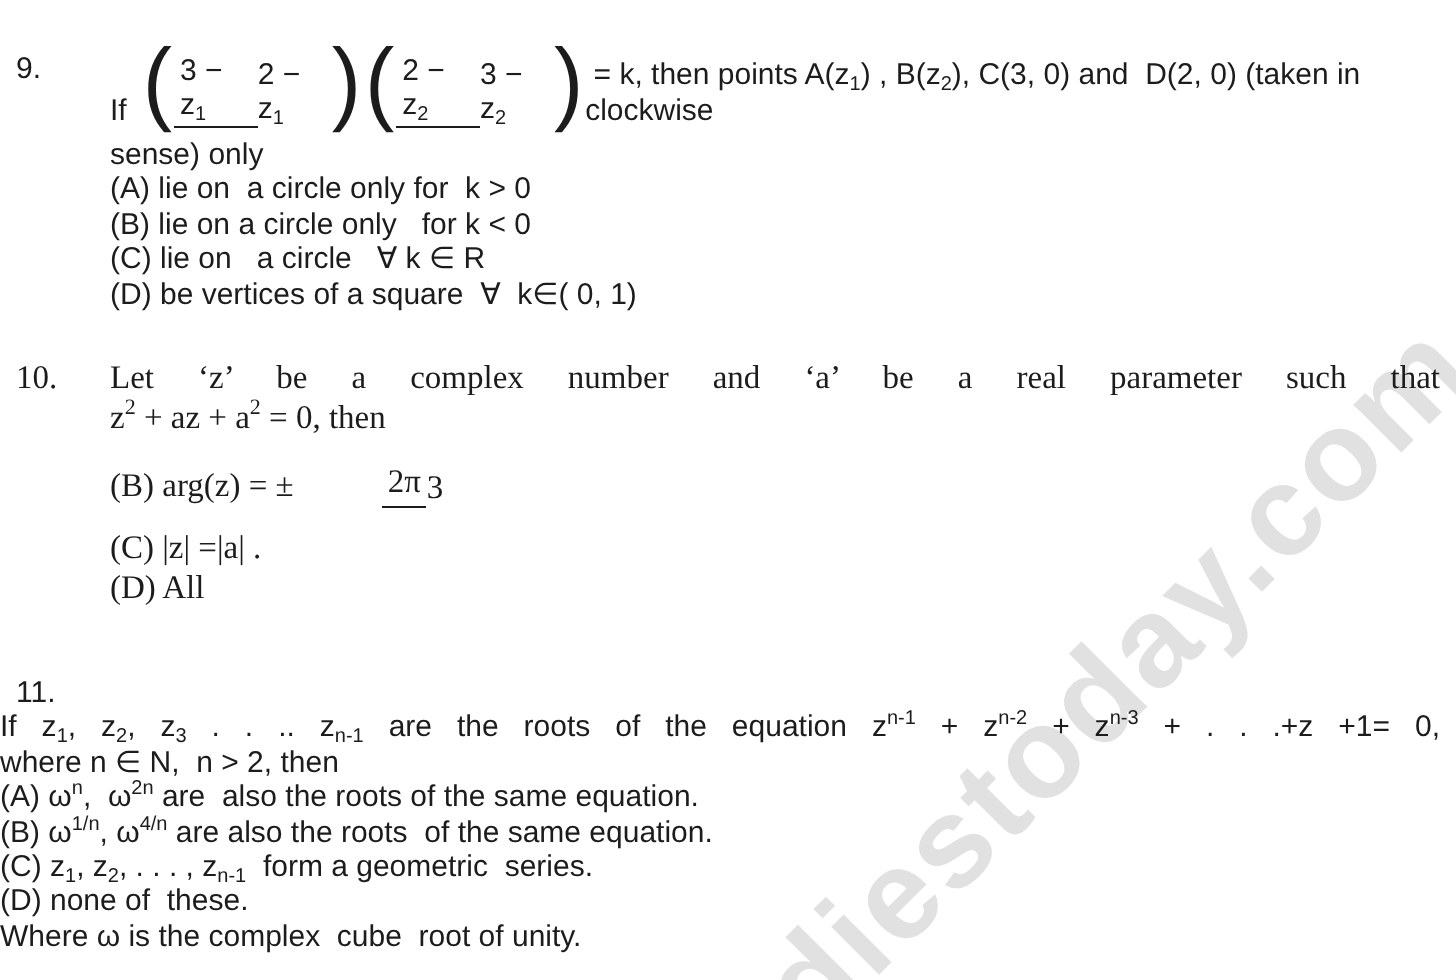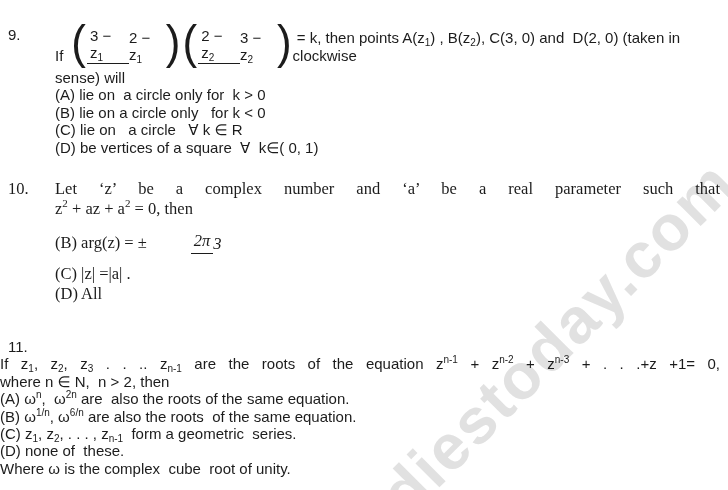--- a/index.html
+++ b/index.html
@@ -32,21 +32,21 @@
   .frac .top{padding:0 3px 2px;border-bottom:1.4px solid #1c1c1c;}
   .frac .bot{padding-top:2px;}
   .sb{font-size:10px;vertical-align:-3px;line-height:0;}
   .sp{font-size:10px;vertical-align:6px;line-height:0;}
   .sp-serif{font-size:11px;vertical-align:7px;line-height:0;}
   .opt{margin:0;}
   #q9 .line2{margin-top:5px;}
   #q10 .line1{margin-bottom:1px;}
   #q10 .opt{margin-top:1px;}
   .optfrac{display:flex;align-items:center;margin-top:4px;min-height:42px;gap:44px;}
-  .optfrac .frac{font-family:"Liberation Serif",serif;font-size:16.5px;font-style:italic;}
+  .optfrac .frac{font-family:"Liberation Serif",serif;font-size:16.5px;}
   #q11 .line1{margin-bottom:0;}
   .wsp{word-spacing:1px;}
 </style>
 </head>
 <body>
 
 <div class="page">
 
   <div class="watermark" style="color:#c9c9c9;">studiestoday.com</div>
 
@@ -62,21 +62,21 @@
         </span>
         <span class="bigparen">)</span>
         <span class="bigparen">(</span>
         <span class="frac">
           <span class="top"><span>2 − z</span><sub class="sb">2</sub></span>
           <span class="bot"><span>3 − z</span><sub class="sb">2</sub></span>
         </span>
         <span class="bigparen">)</span>
         <span class="pre"><span> = k, then points A(z</span><sub class="sb">1</sub><span>) , B(z</span><sub class="sb">2</sub><span>), C(3, 0) and  D(2, 0) (taken in clockwise</span></span>
       </div>
-      <div class="line2 pre">sense) will</div>
+      <div class="line2 pre">sense) only</div>
       <div class="opt pre">(A) lie on  a circle only for  k &gt; 0</div>
       <div class="opt pre">(B) lie on a circle only   for k &lt; 0</div>
       <div class="opt pre">(C) lie on   a circle   ∀ k ∈ R</div>
       <div class="opt pre">(D) be vertices of a square  ∀  k∈( 0, 1)</div>
     </div>
   </div>
 
   <div class="q serif" id="q10">
     <div class="qnum">10.</div>
     <div class="qbody">
@@ -93,20 +93,20 @@
       <div class="opt pre">(D) All</div>
     </div>
   </div>
 
   <div class="q sans" id="q11">
     <div class="qnum">11.</div>
     <div class="qbody">
       <div class="line1 just wsp"><span>If z</span><sub class="sb">1</sub><span>, z</span><sub class="sb">2</sub><span>, z</span><sub class="sb">3</sub><span> . . ..  z</span><sub class="sb">n-1</sub><span> are the roots of the equation z</span><sup class="sp">n-1</sup><span> + z</span><sup class="sp">n-2</sup><span> + z</span><sup class="sp">n-3</sup><span> + . . .+z +1= 0,</span></div>
       <div class="opt pre">where n ∈ N,  n &gt; 2, then</div>
       <div class="opt pre"><span>(A) ω</span><sup class="sp">n</sup><span>,  ω</span><sup class="sp">2n</sup><span> are  also the roots of the same equation.</span></div>
-      <div class="opt pre"><span>(B) ω</span><sup class="sp">1/n</sup><span>, ω</span><sup class="sp">6/n</sup><span> are also the roots  of the same equation.</span></div>
+      <div class="opt pre"><span>(B) ω</span><sup class="sp">1/n</sup><span>, ω</span><sup class="sp">4/n</sup><span> are also the roots  of the same equation.</span></div>
       <div class="opt pre"><span>(C) z</span><sub class="sb">1</sub><span>, z</span><sub class="sb">2</sub><span>, . . . , z</span><sub class="sb">n-1</sub><span>  form a geometric  series.</span></div>
       <div class="opt pre">(D) none of  these.</div>
       <div class="opt pre">Where ω is the complex  cube  root of unity.</div>
     </div>
   </div>
 
 </div>
 
 </body></html>

